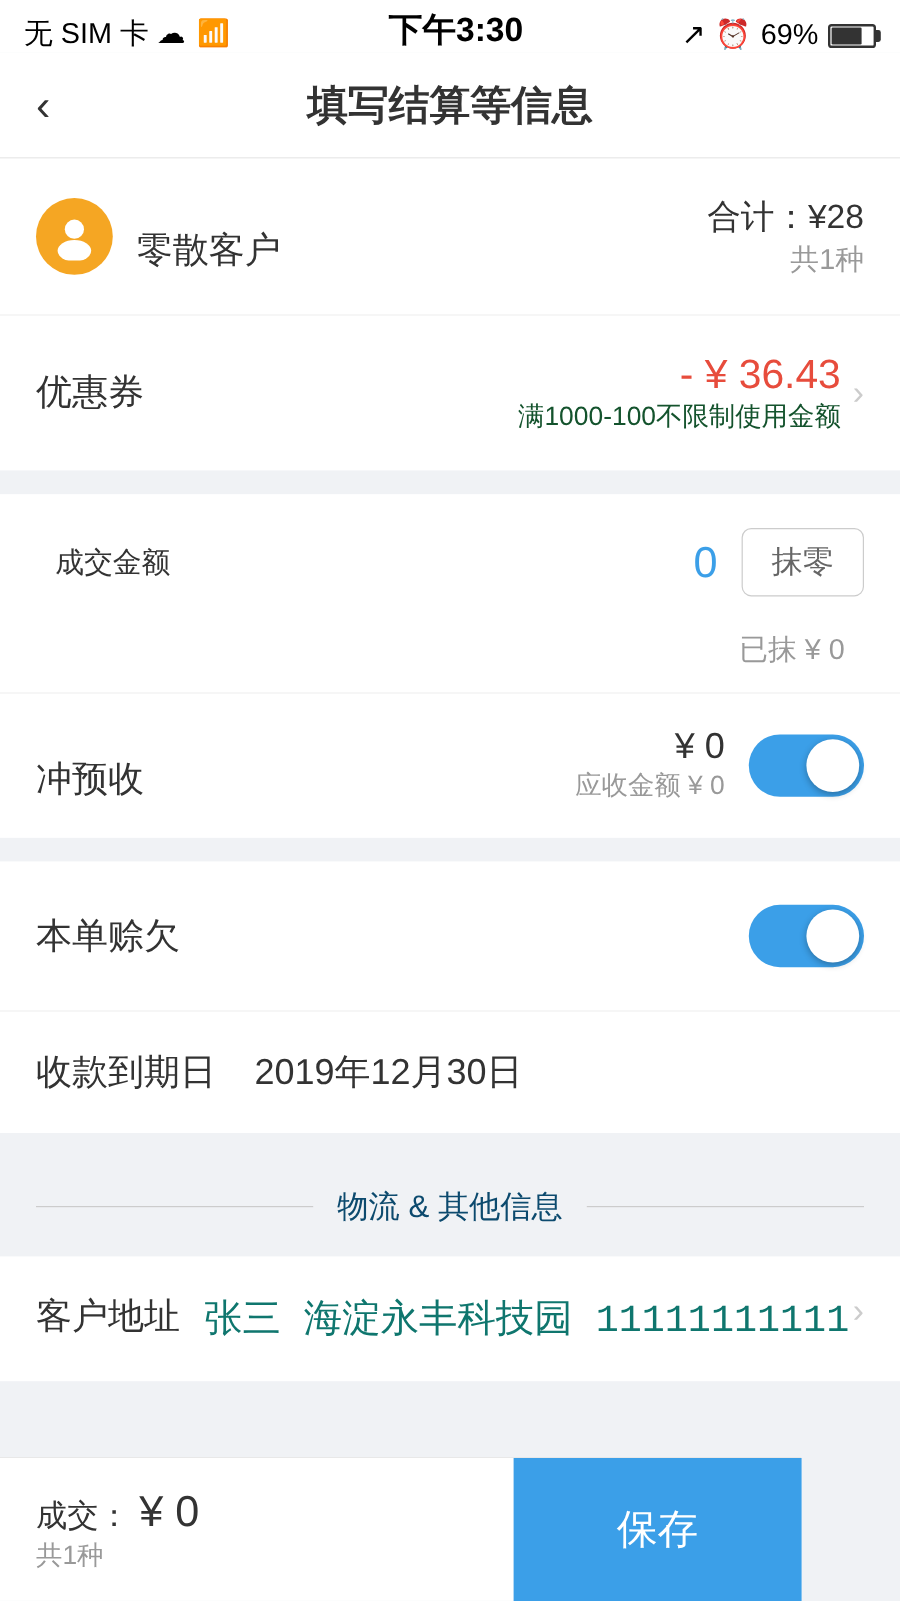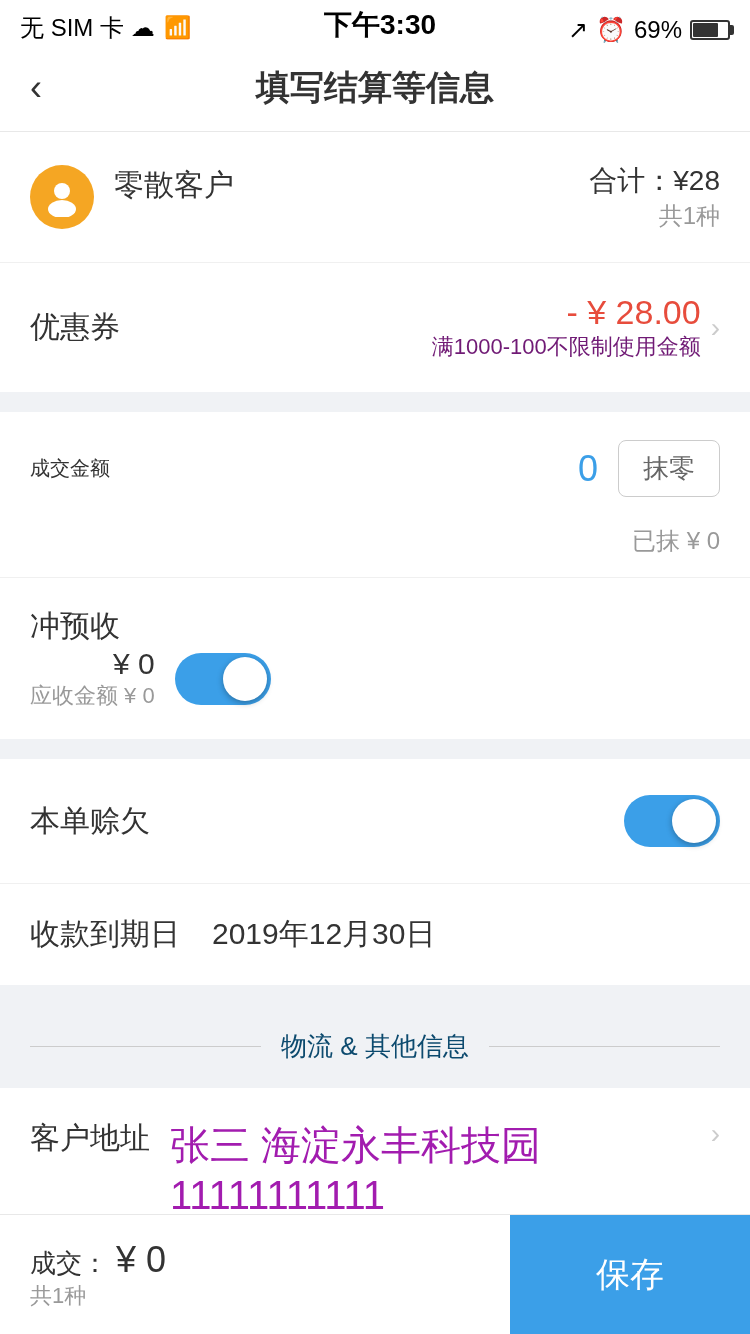--- a/index.html
+++ b/index.html
@@ -81,21 +81,21 @@
     
     .customer-row {
       display: flex;
       align-items: center;
       justify-content: space-between;
       padding: 30px 30px;
       background: #fff;
     }
     .customer-left {
       display: flex;
-      align-items: flex-start;
+      align-items: flex-end;
       gap: 20px;
     }
     .customer-avatar {
       width: 64px; height: 64px;
       background: #f5a623;
       border-radius: 50%;
       display: flex; align-items: center; justify-content: center;
     }
     .customer-avatar svg { width: 40px; height: 40px; }
     .customer-name { font-size: 30px; color: #333; }
@@ -107,32 +107,32 @@
     .coupon-row {
       display: flex;
       align-items: center;
       justify-content: space-between;
       padding: 30px 30px;
       border-top: 1px solid #f0f0f0;
     }
     .coupon-label { font-size: 30px; color: #333; }
     .coupon-right { display: flex; align-items: center; gap: 10px; text-align: right; }
     .coupon-discount { font-size: 34px; color: #e74c3c; font-weight: 500; }
-    .coupon-desc { font-size: 22px; color: #701a75; }
+    .coupon-desc { font-size: 22px; color: #14532d; }
     .chevron-right { font-size: 28px; color: #ccc; }
 
     
     .deal-row {
       display: flex;
       align-items: center;
       justify-content: space-between;
       padding: 28px 30px;
       background: #fff;
     }
-    .deal-label { font-size: 20px; color: #333; }
+    .deal-label { font-size: 24px; color: #333; margin-left: 16px; }
     .deal-right { display: flex; align-items: center; gap: 20px; }
     .deal-amount-input {
       font-size: 36px;
       color: #3b9fe8;
       font-weight: 400;
       min-width: 40px;
       text-align: right;
     }
     .round-btn {
       border: 1px solid #ccc;
@@ -140,33 +140,32 @@
       color: #666;
       font-size: 26px;
       padding: 10px 24px;
       border-radius: 8px;
       cursor: pointer;
     }
     .deal-sub {
       font-size: 24px;
       color: #999;
       text-align: right;
-      padding: 0 30px 20px;
+      padding: 0 46px 20px;
       background: #fff;
     }
 
     
     .precollect-row {
       display: flex;
-      align-items: flex-start;
+      align-items: flex-end;
       justify-content: space-between;
       padding: 28px 30px;
       background: #fff;
       border-top: 1px solid #f0f0f0;
-      flex-direction: column;
     }
     .precollect-label { font-size: 30px; color: #333; }
     .precollect-right { display: flex; align-items: center; gap: 20px; }
     .precollect-amount { font-size: 30px; color: #333; }
     .precollect-sub { font-size: 22px; color: #999; }
     .precollect-amount-group { text-align: right; }
 
     
     .toggle {
       width: 96px; height: 52px;
@@ -221,29 +220,29 @@
 
     
     .address-row {
       display: flex;
       align-items: flex-start;
       justify-content: space-between;
       padding: 30px 30px;
       background: #fff;
     }
     .address-label { font-size: 30px; color: #333; flex-shrink: 0; margin-right: 20px; }
-    .address-value { font-size: 40px; color: #a21caf; flex: 1; }
+    .address-value { font-size: 32px; color: #0f766e; flex: 1; font-family: Liberation Mono, monospace; }
     .address-chevron { font-size: 28px; color: #ccc; }
 
     
     .bottom-bar {
       position: fixed;
       bottom: 0;
       left: 0;
-      width: 750px;
+      width: 668px;
       height: 120px;
       background: #fff;
       display: flex;
       align-items: center;
       border-top: 1px solid #e8e8e8;
     }
     .bottom-left {
       flex: 1;
       padding: 0 30px;
     }
@@ -320,21 +319,21 @@
       <div class="customer-right">
         <div class="total-amount">合计：¥28</div>
         <div class="total-count">共1种</div>
       </div>
     </div>
 
     <div class="coupon-row">
       <span class="coupon-label">优惠券</span>
       <div class="coupon-right">
         <div>
-          <div class="coupon-discount">- ¥ 28.00</div>
+          <div class="coupon-discount">- ¥ 36.43</div>
           <div class="coupon-desc">满1000-100不限制使用金额</div>
         </div>
         <span class="chevron-right">›</span>
       </div>
     </div>
   </div>
 
   <div class="section">
     <div class="deal-row">
       <span class="deal-label">成交金额</span>

